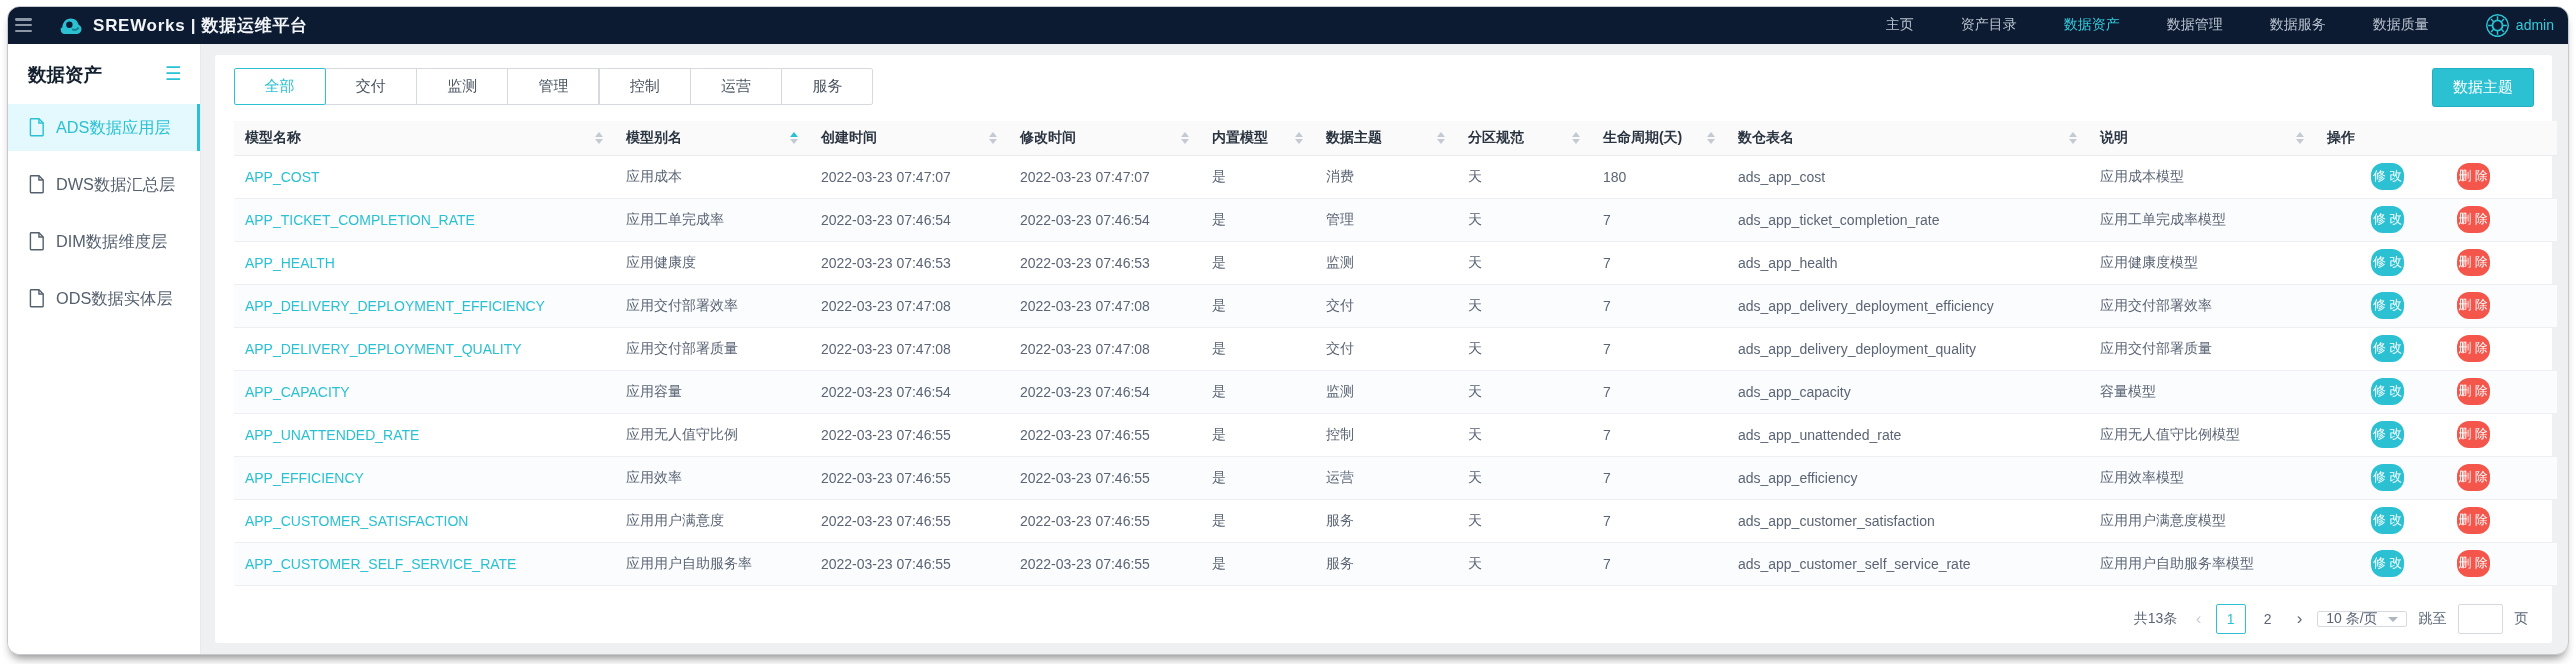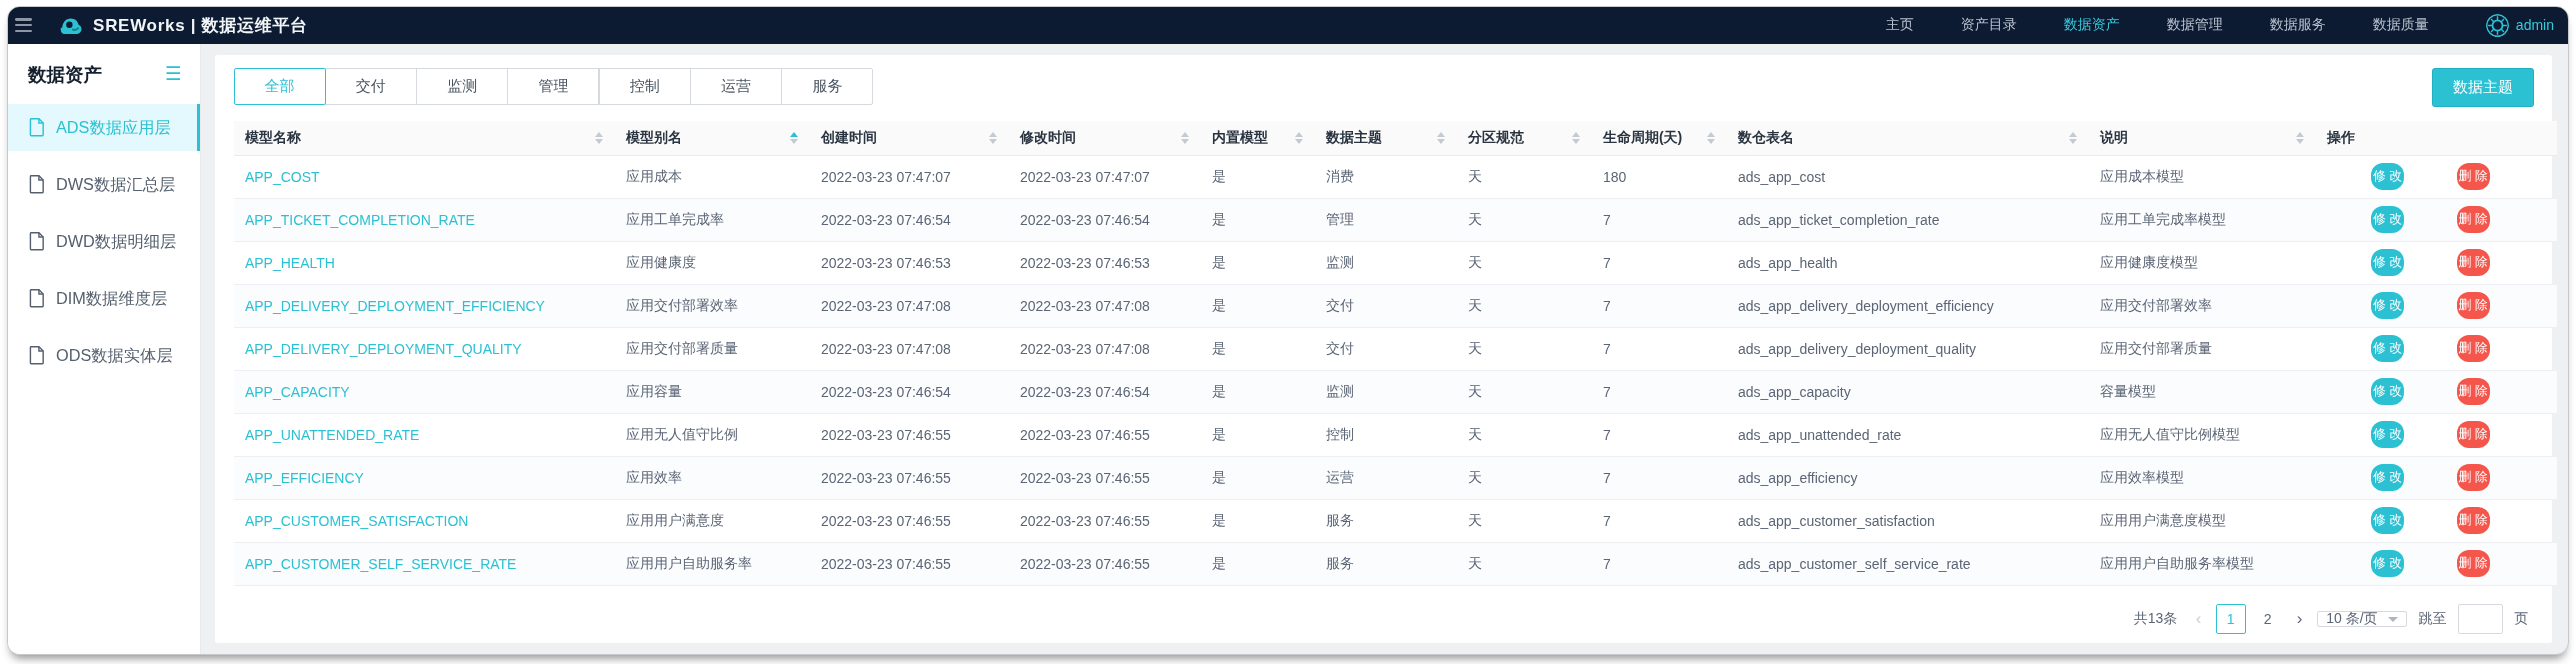--- a/index.html
+++ b/index.html
@@ -197,27 +197,20 @@
               <path d="M3 1h11l6 6v17a1 1 0 0 1-1 1H3a1 1 0 0 1-1-1V2a1 1 0 0 1 1-1z" stroke="currentColor" stroke-width="2"></path>
               <path d="M14 1v6h6" stroke="currentColor" stroke-width="2"></path>
             </svg>
             <span>DWS数据汇总层</span>
           </div>
           <div class="side-item">
             <svg width="15.6" height="18.5" viewBox="0 0 22 26" fill="none">
               <path d="M3 1h11l6 6v17a1 1 0 0 1-1 1H3a1 1 0 0 1-1-1V2a1 1 0 0 1 1-1z" stroke="currentColor" stroke-width="2"></path>
               <path d="M14 1v6h6" stroke="currentColor" stroke-width="2"></path>
             </svg>
-            <span>DWD数据明细层</span>
-          </div>
-          <div class="side-item">
-            <svg width="15.6" height="18.5" viewBox="0 0 22 26" fill="none">
-              <path d="M3 1h11l6 6v17a1 1 0 0 1-1 1H3a1 1 0 0 1-1-1V2a1 1 0 0 1 1-1z" stroke="currentColor" stroke-width="2"></path>
-              <path d="M14 1v6h6" stroke="currentColor" stroke-width="2"></path>
-            </svg>
             <span>DIM数据维度层</span>
           </div>
           <div class="side-item">
             <svg width="15.6" height="18.5" viewBox="0 0 22 26" fill="none">
               <path d="M3 1h11l6 6v17a1 1 0 0 1-1 1H3a1 1 0 0 1-1-1V2a1 1 0 0 1 1-1z" stroke="currentColor" stroke-width="2"></path>
               <path d="M14 1v6h6" stroke="currentColor" stroke-width="2"></path>
             </svg>
             <span>ODS数据实体层</span>
           </div>
         </div>

